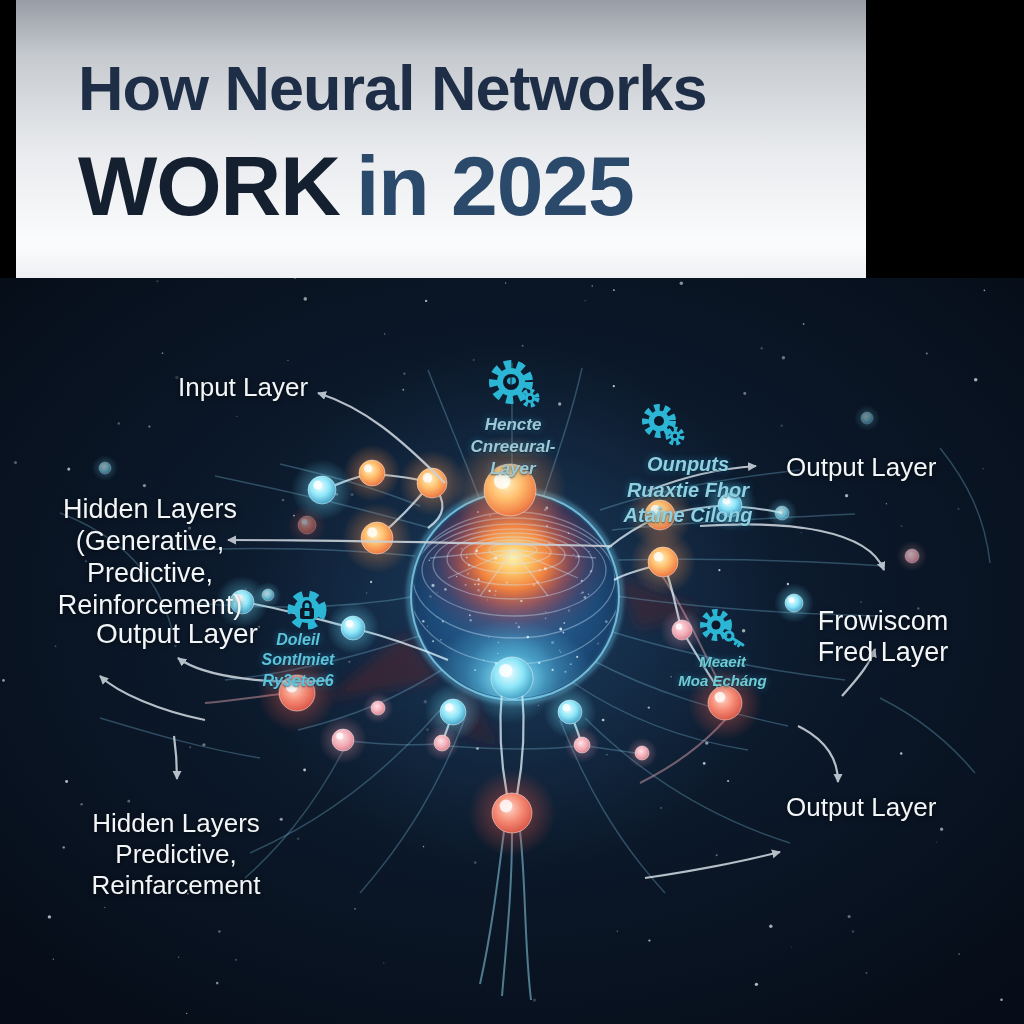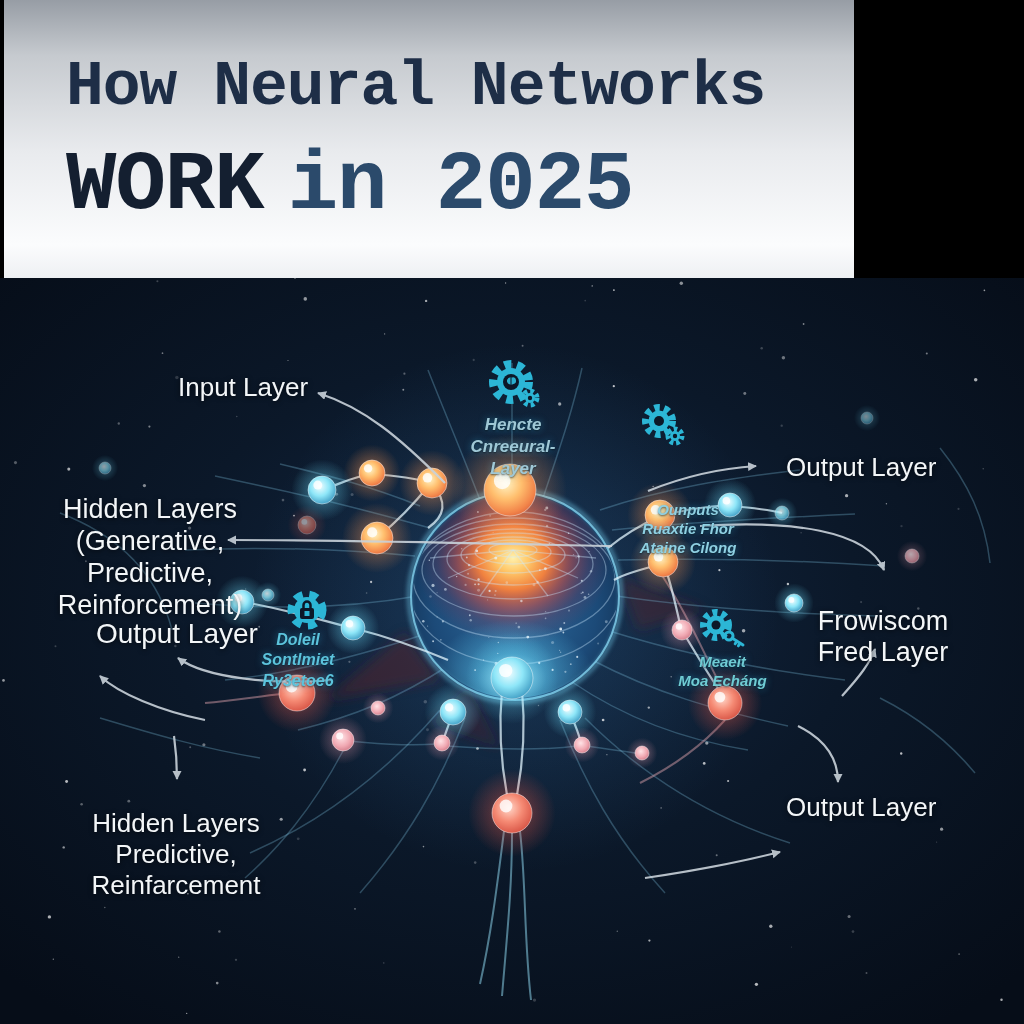--- a/index.html
+++ b/index.html
@@ -1,25 +1,25 @@
 <!DOCTYPE html>
 <html><head>
 <meta charset="utf-8">
 <style>
   html,body{margin:0;padding:0;background:#000;}
   .canvas{position:relative;width:1024px;height:1024px;overflow:hidden;
           font-family:"Liberation Sans",sans-serif;}
   
-  .banner{position:absolute;left:4px;top:0;width:850px;height:278px;
-          background:linear-gradient(180deg,#979da5 0%,#c6cacf 20%,#e9ebee 55%,#fbfcfd 88%,#eef0f3 100%);font-family:Liberation Mono, monospace;}
+  .banner{position:absolute;left:16px;top:0;width:850px;height:278px;
+          background:linear-gradient(180deg,#979da5 0%,#c6cacf 20%,#e9ebee 55%,#fbfcfd 88%,#eef0f3 100%);}
   .banner .t1{position:absolute;left:62px;top:52px;font-size:63px;font-weight:700;
               letter-spacing:-1px;color:#1e2e47;white-space:nowrap;}
   .banner .t2{position:absolute;left:62px;top:138px;font-size:84px;font-weight:700;
               letter-spacing:-1px;white-space:nowrap;}
-  .banner .t2 .work{font-weight:800;color:#141f30;margin-right:24px;}
+  .banner .t2 .work{font-weight:800;color:#141f30;margin-right:16px;}
   .banner .t2 .rest{color:#2b4a6b;text-align:right;}
   
   .diagram{position:absolute;left:0;top:278px;width:1024px;height:746px;
            background:radial-gradient(ellipse 720px 520px at 50% 44%,#122743 0%,#0b1829 48%,#060d18 100%);}
   .diagram svg.scene{position:absolute;left:0;top:0;}
   
   .lbl{position:absolute;color:#f3f6f8;font-weight:400;white-space:nowrap;
        text-shadow:0 1px 5px rgba(0,0,0,.65);}
   .lbl.center{white-space:normal;text-align:center;margin-top:16px;}
   .lbl span{display:block;}
@@ -624,21 +624,21 @@
     <span class="icon" style="left:636px;top:122px;width:54px;height:50px;">
       <svg width="54" height="50" viewBox="0 0 54 50">
         <circle cx="23" cy="21" r="13" fill="none" stroke="#2cb6d6" stroke-width="8" stroke-dasharray="5.2 4.2"></circle>
         <circle cx="23" cy="21" r="10.5" fill="#2cb6d6"></circle>
         <circle cx="23" cy="21" r="5" fill="#0c1828"></circle>
         <circle cx="39" cy="36" r="7" fill="none" stroke="#2cb6d6" stroke-width="5" stroke-dasharray="3.5 2.8"></circle>
         <circle cx="39" cy="36" r="5" fill="#2cb6d6"></circle>
         <circle cx="39" cy="36" r="2.2" fill="#0c1828"></circle>
       </svg>
     </span>
-    <div class="cap" style="left:608px;top:174px;width:160px;font-size:15px;color:#8fd0e2;margin-top:48px;">
+    <div class="cap" style="left:608px;top:174px;width:160px;font-size:20px;color:#8fd0e2;">
       <span>Ounputs</span>
       <span>Ruaxtie Fhor</span>
       <span>Ataine Cilong</span>
     </div>
 
     <span class="icon" style="left:278px;top:308px;width:60px;height:52px;">
       <svg width="60" height="52" viewBox="0 0 60 52">
         <circle cx="29" cy="24" r="15" fill="none" stroke="#2cb6d6" stroke-width="9" stroke-dasharray="8 6.5"></circle>
         <circle cx="29" cy="24" r="13" fill="#2cb6d6"></circle>
         <path d="M25.5 22v-3a3.5 3.5 0 0 1 7 0v3" stroke="#0c1828" stroke-width="2.5" fill="none"></path>

